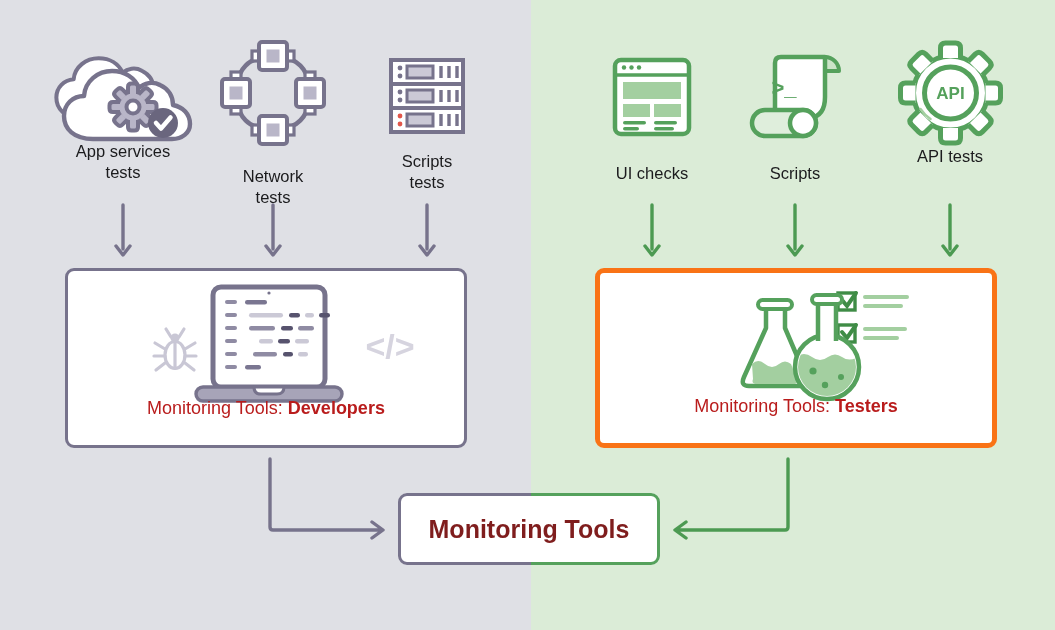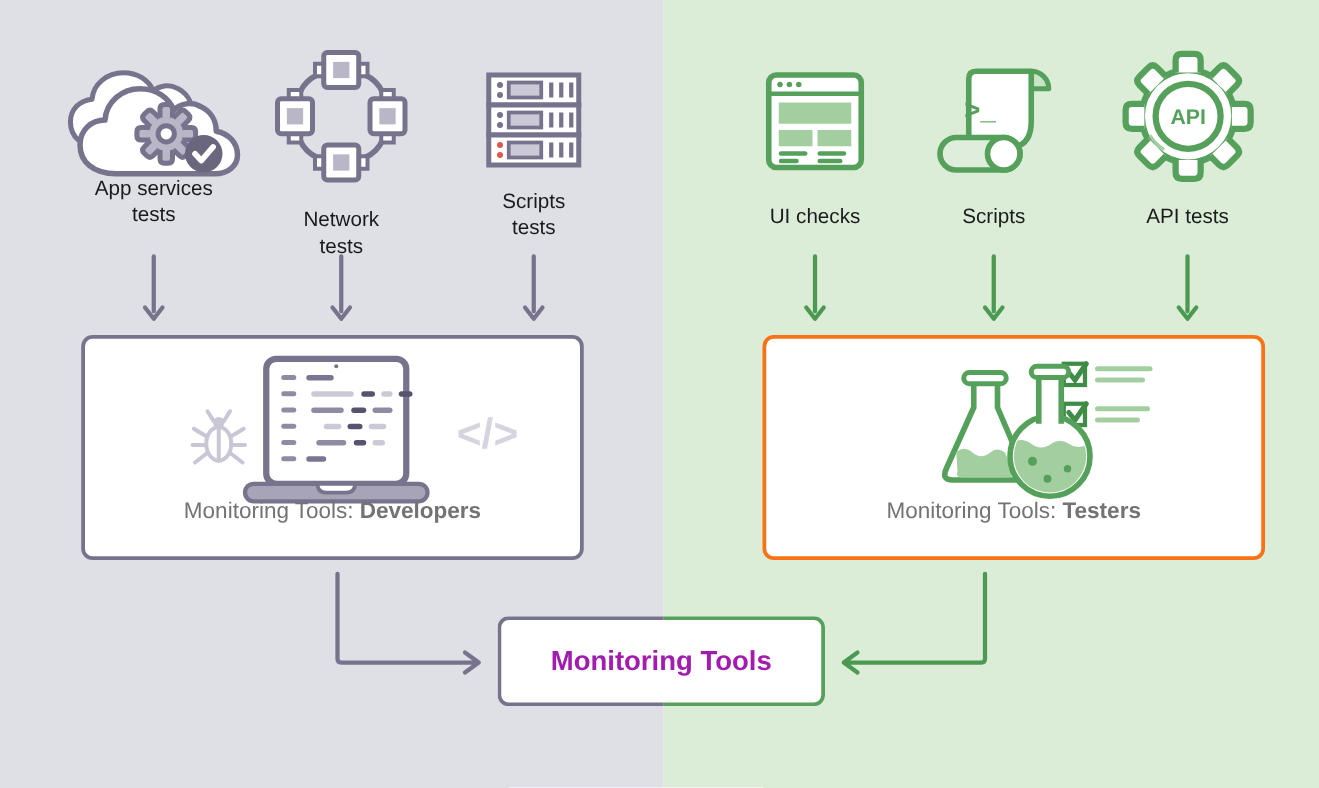--- a/index.html
+++ b/index.html
@@ -8,32 +8,32 @@
   .half{position:absolute;top:0;height:630px;}
   .half-dev{left:0;width:531px;background:#dfe0e5;}
   .half-test{left:531px;width:524px;background:#dbecd7;}
   .icon{position:absolute;}
   .src-label{position:absolute;transform:translateX(-50%);text-align:center;
              font-size:16.5px;line-height:21px;color:#1b1b1d;white-space:nowrap;}
   .src-label .line{display:block;}
   .tool-box{position:absolute;width:402px;height:180px;background:#ffffff;
             border-radius:9px;box-sizing:border-box;}
   .tool-box.dev{left:65px;top:268px;border:3px solid #77738c;}
-  .tool-box.test{left:610px;top:268px;border:3px solid #f97316;}
+  .tool-box.test{left:595px;top:268px;border:5px solid #f97316;}
   .box-icon{position:absolute;left:0;top:12px;}
   .box-label{position:absolute;left:0;bottom:26px;width:100%;text-align:center;
-             font-size:18px;color:#737373;}
+             font-size:18px;color:#b91c1c;}
   .box-label b{font-weight:bold;}
   .final-box{position:absolute;left:398px;top:493px;width:262px;height:72px;}
   .final-base{position:absolute;inset:0;background:#fff;border-radius:9px;}
   .final-border{position:absolute;inset:0;border-radius:9px;box-sizing:border-box;}
   .final-border.p{border:3px solid #77738c;clip-path:inset(0 129px 0 0);}
   .final-border.g{border:3px solid #55a15c;clip-path:inset(0 0 0 133px);}
   .final-label{position:absolute;inset:0;display:flex;align-items:center;justify-content:center;
-               font-size:22px;font-weight:bold;color:#a21caf;}
+               font-size:25px;font-weight:bold;color:#7f1d1d;}
   .overlay{position:absolute;left:0;top:0;width:1055px;height:630px;pointer-events:none;}
 </style>
 </head>
 <body>
 
 <div class="canvas">
 
   <div class="half half-dev"></div>
   <div class="half half-test"></div>
 
@@ -165,21 +165,21 @@
   <div class="src-label" style="left:427px;top:151px">
     <span class="line">Scripts</span>
     <span class="line">tests</span>
   </div>
   <div class="src-label" style="left:652px;top:163px">
     <span class="line">UI checks</span>
   </div>
   <div class="src-label" style="left:795px;top:163px">
     <span class="line">Scripts</span>
   </div>
-  <div class="src-label" style="left:950px;top:163px">
+  <div class="src-label" style="left:950px;top:146px">
     <span class="line">API tests</span>
   </div>
 
   <div class="tool-box dev">
     <svg class="box-icon" width="402" height="124" viewBox="0 0 402 124">
       <g stroke="#c9c7d5" stroke-width="3.2" stroke-linecap="round" fill="none">
         <path d="M97 66 L87 60"></path>
           <path d="M97 73 L86 73"></path>
           <path d="M97 80 L88 87"></path>
         <path d="M117 66 L127 60"></path>

